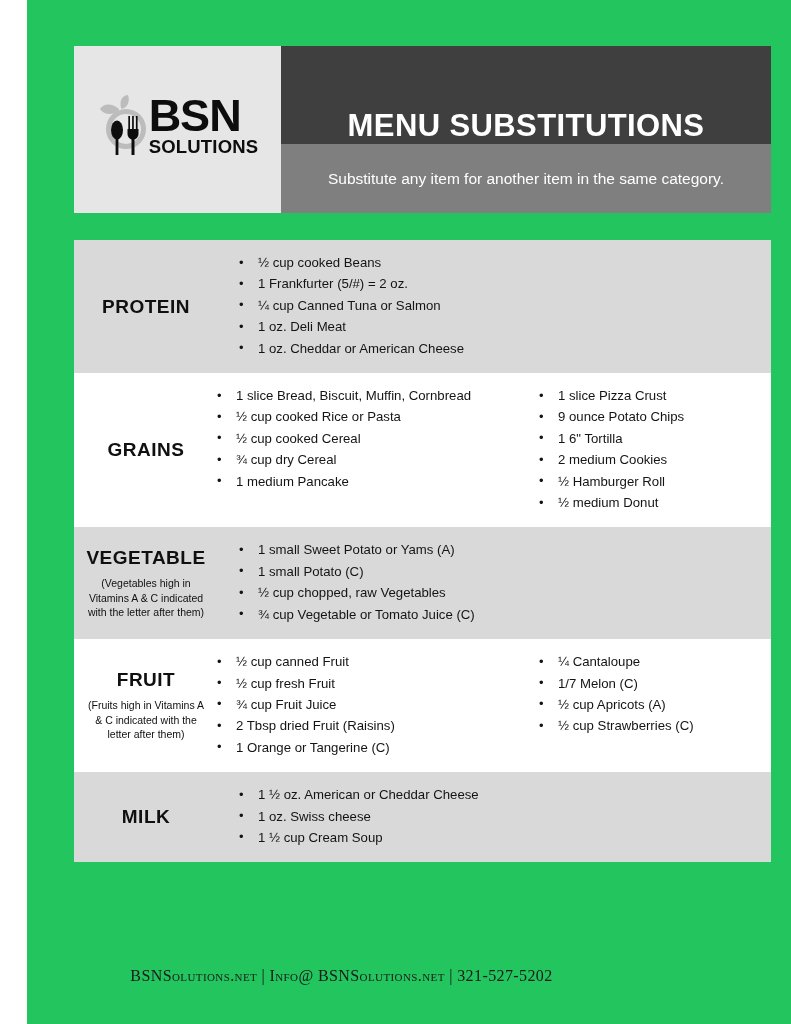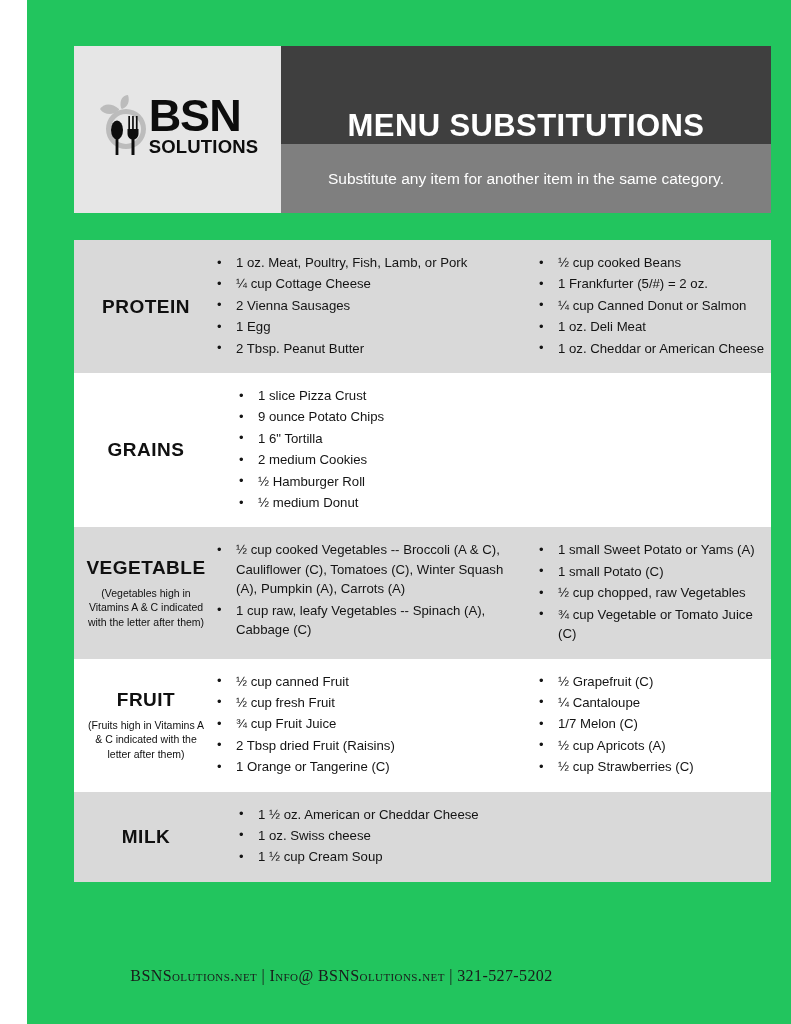--- a/index.html
+++ b/index.html
@@ -249,69 +249,63 @@
     </div>
 
   </div>
 
   <div class="sections">
       <div class="section shaded">
         <div class="sec-label">
           <div class="sec-title">PROTEIN</div>
         </div>
         <div class="cols">
-          <div class="col col-left">
-            <ul class="items">
-              <li>1 oz. Meat, Poultry, Fish, Lamb, or Pork</li>
-              <li>¼ cup Cottage Cheese</li>
-              <li>2 Vienna Sausages</li>
-              <li>1 Egg</li>
-              <li>2 Tbsp. Peanut Butter</li>
-            </ul>
-          </div>
           <div class="col col-right">
             <ul class="items">
               <li>½ cup cooked Beans</li>
               <li>1 Frankfurter (5/#) = 2 oz.</li>
-              <li>¼ cup Canned Donut or Salmon</li>
+              <li>¼ cup Canned Tuna or Salmon</li>
               <li>1 oz. Deli Meat</li>
               <li>1 oz. Cheddar or American Cheese</li>
             </ul>
           </div>
         </div>
       </div>
       <div class="section plain">
         <div class="sec-label">
           <div class="sec-title">GRAINS</div>
         </div>
         <div class="cols">
+          <div class="col col-left">
+            <ul class="items">
+              <li>1 slice Bread, Biscuit, Muffin, Cornbread</li>
+              <li>½ cup cooked Rice or Pasta</li>
+              <li>½ cup cooked Cereal</li>
+              <li>¾ cup dry Cereal</li>
+              <li>1 medium Pancake</li>
+            </ul>
+          </div>
           <div class="col col-right">
             <ul class="items">
               <li>1 slice Pizza Crust</li>
               <li>9 ounce Potato Chips</li>
               <li>1 6" Tortilla</li>
               <li>2 medium Cookies</li>
               <li>½ Hamburger Roll</li>
               <li>½ medium Donut</li>
             </ul>
           </div>
         </div>
       </div>
       <div class="section shaded">
         <div class="sec-label">
           <div class="sec-title">VEGETABLE</div>
           <div class="sec-note">(Vegetables high in Vitamins A &amp; C indicated with the letter after them)</div>
         </div>
         <div class="cols">
-          <div class="col col-left">
-            <ul class="items">
-              <li>½ cup cooked Vegetables -- Broccoli (A &amp; C), Cauliflower (C), Tomatoes (C), Winter Squash (A), Pumpkin (A), Carrots (A)</li>
-              <li>1 cup raw, leafy Vegetables -- Spinach (A), Cabbage (C)</li>
-            </ul>
-          </div>
           <div class="col col-right">
             <ul class="items">
               <li>1 small Sweet Potato or Yams (A)</li>
               <li>1 small Potato (C)</li>
               <li>½ cup chopped, raw Vegetables</li>
               <li>¾ cup Vegetable or Tomato Juice (C)</li>
             </ul>
           </div>
         </div>
       </div>
@@ -325,21 +319,20 @@
             <ul class="items">
               <li>½ cup canned Fruit</li>
               <li>½ cup fresh Fruit</li>
               <li>¾ cup Fruit Juice</li>
               <li>2 Tbsp dried Fruit (Raisins)</li>
               <li>1 Orange or Tangerine (C)</li>
             </ul>
           </div>
           <div class="col col-right">
             <ul class="items">
-              <li>½ Grapefruit (C)</li>
               <li>¼ Cantaloupe</li>
               <li>1/7 Melon (C)</li>
               <li>½ cup Apricots (A)</li>
               <li>½ cup Strawberries (C)</li>
             </ul>
           </div>
         </div>
       </div>
       <div class="section shaded">
         <div class="sec-label">

